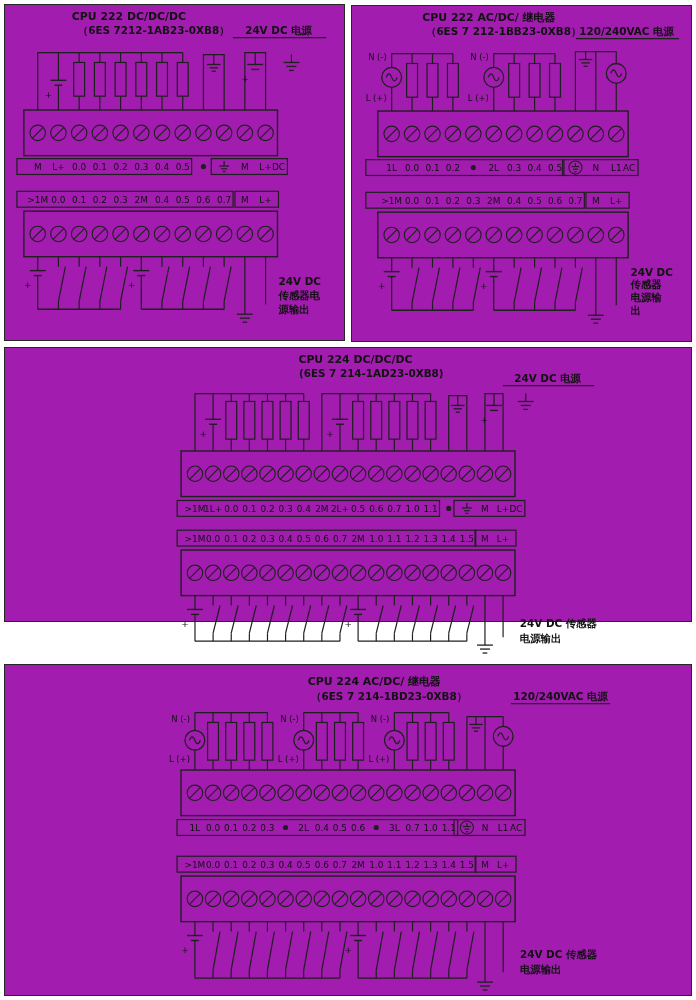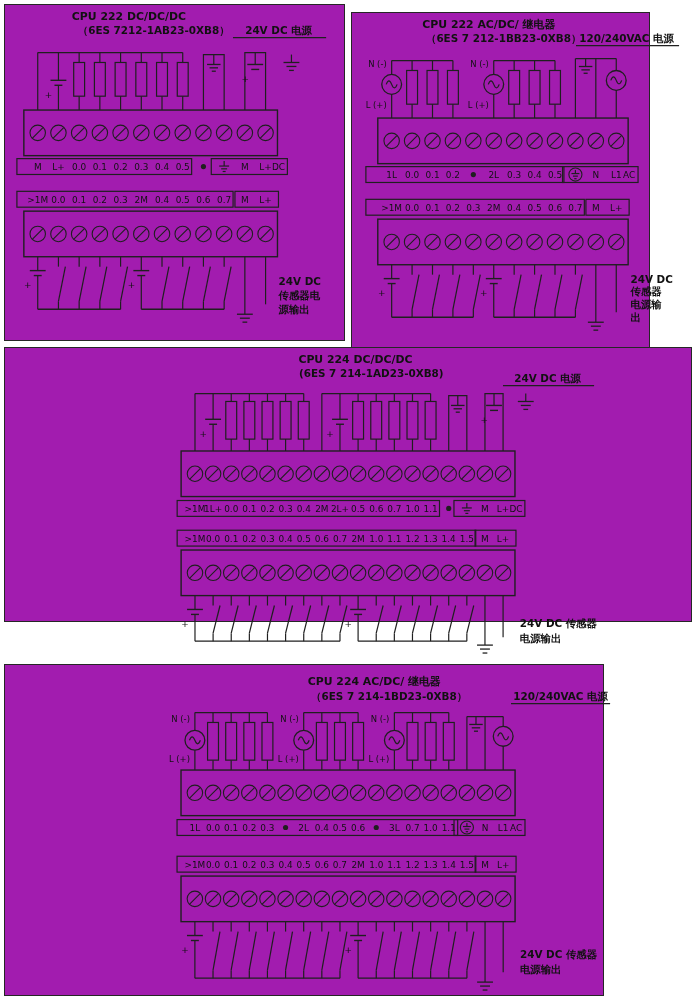--- a/index.html
+++ b/index.html
@@ -272,21 +272,21 @@
           <line x1="234" y1="312" x2="250" y2="312" stroke="#1f1f1f" stroke-width="1.3"></line>
           <line x1="237" y1="316" x2="247" y2="316" stroke="#1f1f1f" stroke-width="1.3"></line>
           <line x1="239.6" y1="320" x2="244.4" y2="320" stroke="#1f1f1f" stroke-width="1.3"></line>
         </g>
         <line x1="262.9" y1="254" x2="262.9" y2="302" stroke="#1f1f1f" stroke-width="1.2"></line>
         <text x="276" y="283" text-anchor="start" font-size="10.5" font-weight="600">24V DC</text>
         <text x="276" y="297" text-anchor="start" font-size="10.5" font-weight="600">传感器电</text>
         <text x="276" y="311" text-anchor="start" font-size="10.5" font-weight="600">源输出</text>
       </svg>
     </section>
-  <section class="panel" id="panel-1" style="left:351px;top:12px;width:299px;height:337px">
+  <section class="panel" id="panel-1" style="left:351px;top:5px;width:341px;height:337px">
       <svg viewBox="0 0 341 337" width="338" height="334">
         <text x="138" y="15" text-anchor="middle" font-size="11" font-weight="600">CPU 222 AC/DC/ 继电器</text>
         <text x="153" y="29" text-anchor="middle" font-size="10.5" font-weight="600">（6ES 7 212-1BB23-0XB8）</text>
         <text x="277" y="29" text-anchor="middle" font-size="10.5" font-weight="600">120/240VAC 电源</text>
         <line x1="226" y1="33" x2="330" y2="33" stroke="#1f1f1f" stroke-width="1.2"></line>
         <line x1="40" y1="48" x2="101.80000000000001" y2="48" stroke="#1f1f1f" stroke-width="1.3"></line>
         <line x1="40" y1="48" x2="40" y2="62" stroke="#1f1f1f" stroke-width="1.2"></line>
         <g>
           <circle cx="40" cy="72" r="10" fill="none" stroke="#1f1f1f" stroke-width="1.3"></circle>
           <path d="M 34.5 72 Q 37.2 65 40 72 Q 42.8 79 45.5 72" fill="none" stroke="#1f1f1f" stroke-width="1.2"></path>
@@ -926,21 +926,21 @@
         <g>
           <line x1="474.8" y1="300" x2="490.8" y2="300" stroke="#1f1f1f" stroke-width="1.3"></line>
           <line x1="477.8" y1="304" x2="487.8" y2="304" stroke="#1f1f1f" stroke-width="1.3"></line>
           <line x1="480.40000000000003" y1="308" x2="485.2" y2="308" stroke="#1f1f1f" stroke-width="1.3"></line>
         </g>
         <line x1="501.1" y1="250" x2="501.1" y2="292" stroke="#1f1f1f" stroke-width="1.2"></line>
         <text x="518" y="282" text-anchor="start" font-size="10.5" font-weight="600">24V DC 传感器</text>
         <text x="518" y="297" text-anchor="start" font-size="10.5" font-weight="600">电源输出</text>
       </svg>
     </section>
-  <section class="panel" id="panel-3" style="left:4px;top:664px;width:600px;height:332px">
+  <section class="panel" id="panel-3" style="left:4px;top:664px;width:688px;height:332px">
       <svg viewBox="0 0 688 332" width="685" height="329">
         <text x="371" y="20" text-anchor="middle" font-size="11" font-weight="600">CPU 224 AC/DC/ 继电器</text>
         <text x="386" y="35" text-anchor="middle" font-size="10.5" font-weight="600">（6ES 7 214-1BD23-0XB8）</text>
         <text x="559" y="35" text-anchor="middle" font-size="10.5" font-weight="600">120/240VAC 电源</text>
         <line x1="509" y1="39" x2="609" y2="39" stroke="#1f1f1f" stroke-width="1.2"></line>
         <line x1="190" y1="48" x2="263.2" y2="48" stroke="#1f1f1f" stroke-width="1.3"></line>
         <line x1="190" y1="48" x2="190" y2="66" stroke="#1f1f1f" stroke-width="1.2"></line>
         <g>
           <circle cx="190" cy="76" r="10" fill="none" stroke="#1f1f1f" stroke-width="1.3"></circle>
           <path d="M 184.5 76 Q 187.2 69 190 76 Q 192.8 83 195.5 76" fill="none" stroke="#1f1f1f" stroke-width="1.2"></path>

